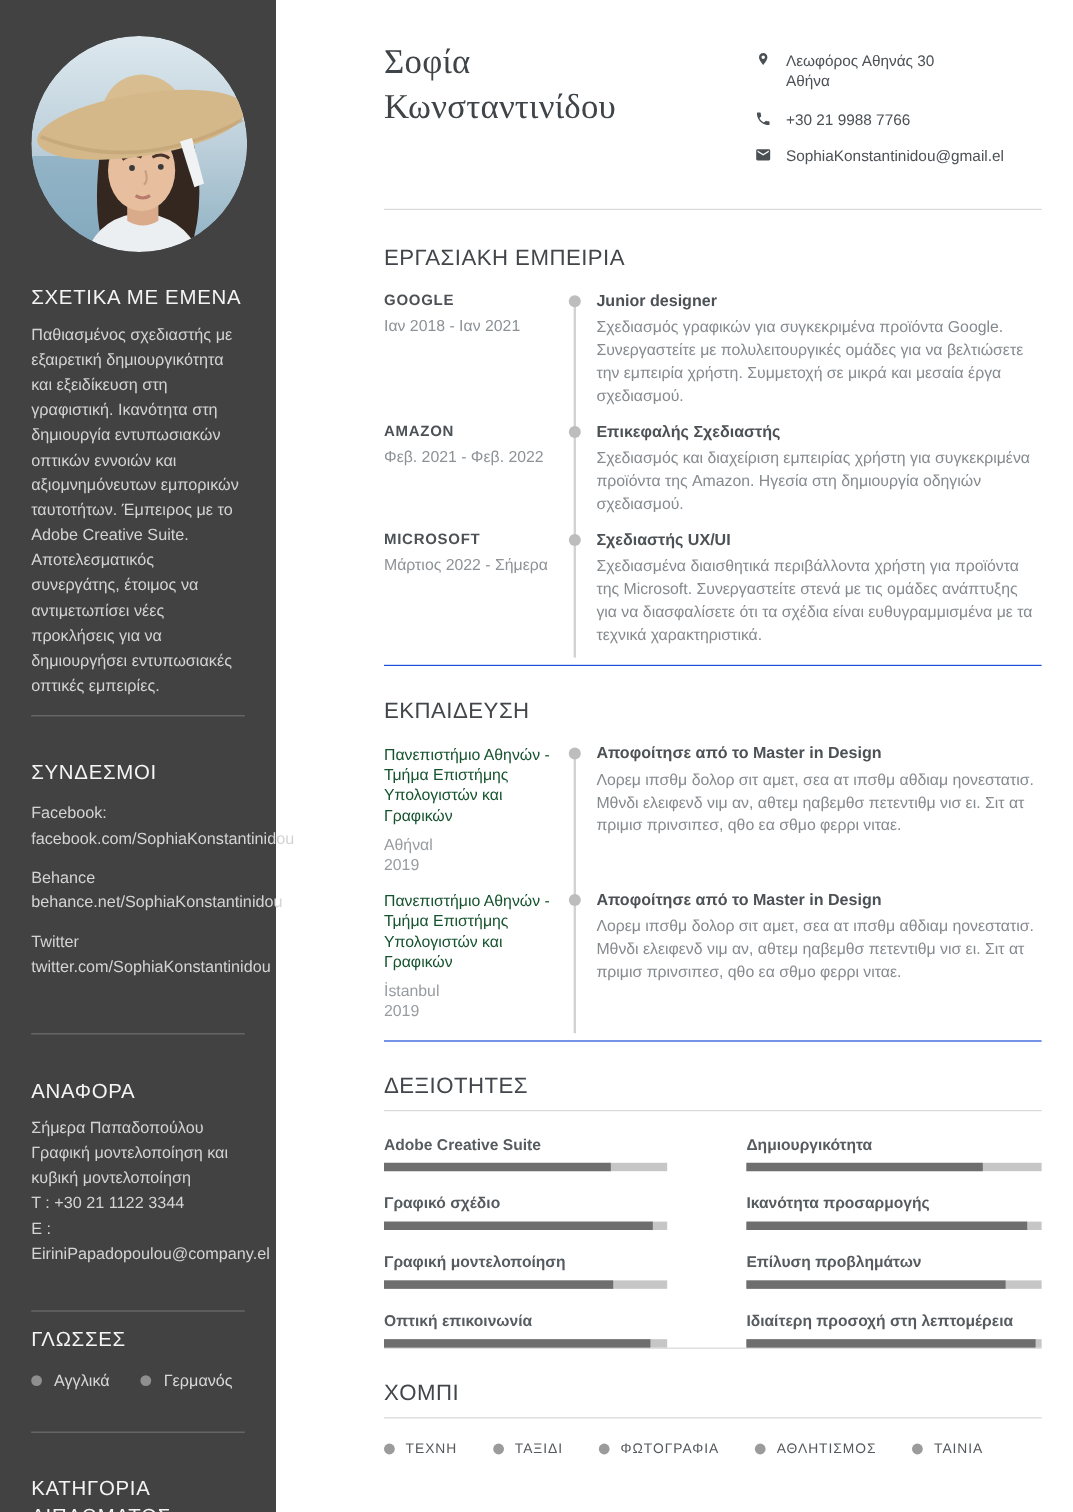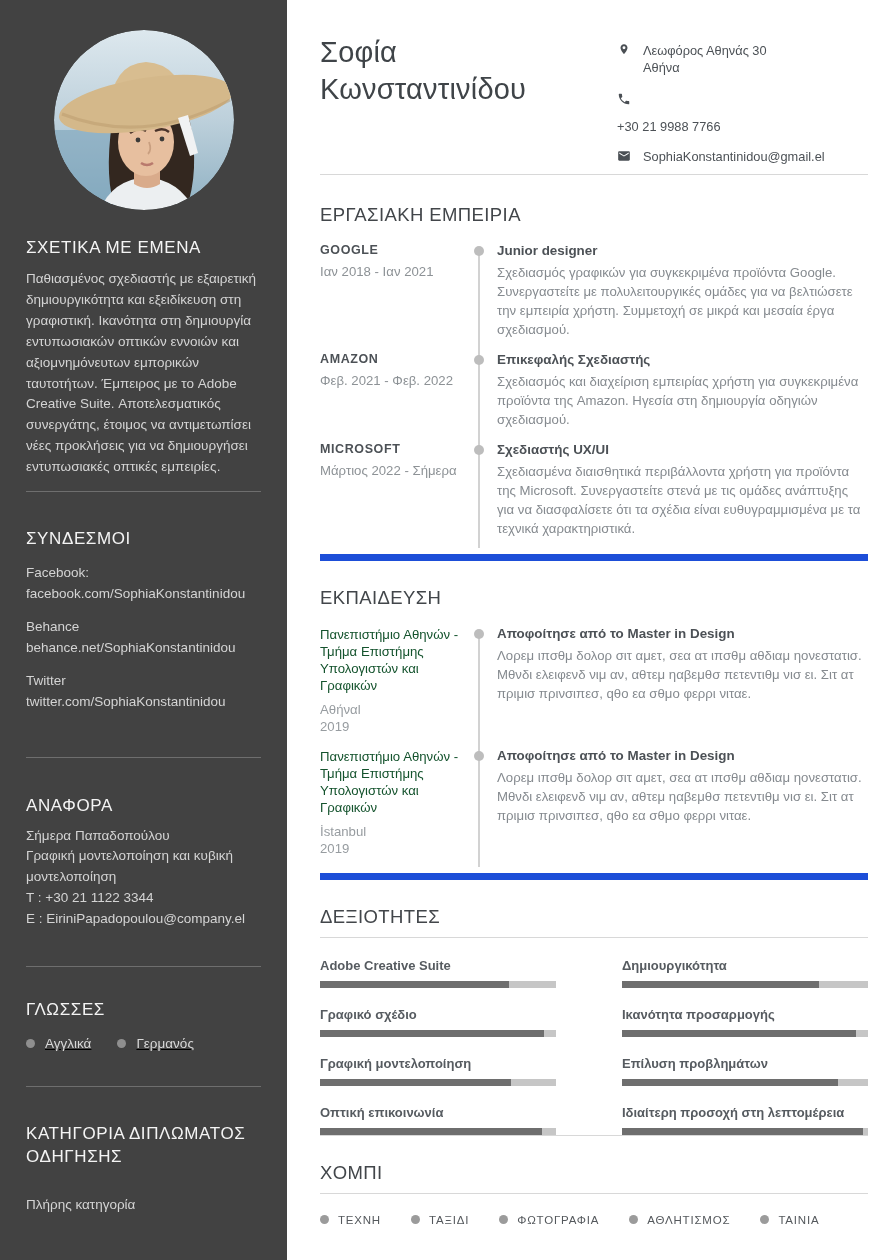--- a/index.html
+++ b/index.html
@@ -1,62 +1,62 @@
 <!DOCTYPE html>
 <html><head>
 <meta charset="utf-8">
 <style>
   * { margin:0; padding:0; box-sizing:border-box; }
   html,body { background:#ffffff; }
   body { font-family:"Liberation Sans","DejaVu Sans",sans-serif; }
   .page { position:relative; width:894px; height:1260px; background:#ffffff; overflow:hidden; }
 
   
-  .sidebar { position:absolute; left:0; top:0; width:287px; height:1260px; background:#424242; padding:0 26px; }
+  .sidebar { position:absolute; left:0; top:0; width:230px; height:1260px; background:#424242; padding:0 26px; }
   .photo-wrap { width:180px; height:180px; margin:30px auto 0; border-radius:50%; overflow:hidden; }
   .photo-wrap svg { display:block; }
   .s-title { margin-top:27px; color:#f4f4f4; font-size:17px; font-weight:400; letter-spacing:.6px; line-height:1.35; }
   .s-text { margin-top:9px; color:#d4d4d4; font-size:13.5px; line-height:1.55; }
   .s-divider { margin-top:14px; border:none; border-top:1px solid #6e6e6e; height:0; }
   .div-links { margin-top:13px; }
   .div-ref { margin-top:44px; }
   .div-lang { margin-top:36px; }
   .div-drive { margin-top:35px; }
   .link-item { margin-top:12px; color:#d4d4d4; font-size:13.5px; line-height:1.55; }
   .link-item:first-of-type { margin-top:12px; }
   .ref-block { margin-top:8px; color:#d4d4d4; font-size:13.5px; line-height:1.55; }
-  .lang-row { display:flex; gap:26px; margin-top:14px; align-items:center;text-decoration:underline; }
+  .lang-row { display:flex; gap:26px; margin-top:14px; align-items:center; }
   .lang-item { display:flex; align-items:center; gap:10px; color:#d8d8d8; font-size:13.5px; }
   .dot { width:9px; height:9px; border-radius:50%; background:#8f8f8f; flex:0 0 auto; }
   .drive-val { margin-top:28px; color:#d4d4d4; font-size:13.5px; }
   .mt-links { margin-top:36px; }
   .mt-ref { margin-top:37px; }
-  .mt-lang { margin-top:32px; }
+  .mt-lang { margin-top:13px; }
   .mt-drive { margin-top:36px; }
 
   
   .main { position:absolute; left:320px; top:0; width:548px; }
   .header { position:relative; height:175px; border-bottom:1px solid #d8d8d8; }
-  .name { padding-top:34px; font-size:29px; font-weight:300; color:#3f4448; line-height:1.26; letter-spacing:.2px; }
+  .name { padding-top:34px; font-size:29px; font-weight:300; color:#3f4448; line-height:1.26; letter-spacing:.2px;font-family:Liberation Serif, serif; }
   .job-title { margin-top:9px; font-size:11px; font-weight:700; letter-spacing:1.1px; color:#4c5156; }
-  .contact { position:absolute; top:42px; right:16px; width:235px; }
+  .contact { position:absolute; top:42px; right:4px; width:235px; }
   .c-row { display:flex; align-items:flex-start; gap:12px; margin-bottom:13px; }
   .c-row svg { flex:0 0 auto; margin-top:1px; }
   .c-text { font-size:12.8px; color:#4c5156; line-height:1.35; }
-  .c-row.phone { margin-top:14px;flex-direction:column; }
+  .c-row.phone { margin-top:14px; }
   .c-row.mail  { margin-top:13px; }
 
   .sec-title { font-size:18.5px; font-weight:400; color:#42464a; letter-spacing:.4px; }
   .mt-exp { margin-top:29px; }
   .mt-edu { margin-top:26px; }
   .mt-skl { margin-top:26px; }
   .mt-hob { margin-top:26px; }
   .title-rule { margin-top:9px; border:none; border-top:1px solid #d8d8d8; height:0; }
 
-  .timeline { position:relative; margin-top:17px; padding-bottom:16px; border-bottom:7px solid #1d4ed8; }
+  .timeline { position:relative; margin-top:17px; padding-bottom:16px; border-bottom:1px solid #1d4ed8; }
   .timeline::before { content:""; position:absolute; left:158px; top:8px; bottom:6px; width:2px; background:#d2d2d2; }
   .entry { position:relative; display:flex; margin-bottom:13px; }
   .entry:last-child { margin-bottom:0; }
   .entry::after { content:""; position:absolute; left:154px; top:3px; width:10px; height:10px; border-radius:50%; background:#bdbdbd; }
   .e-left { width:150px; flex:0 0 auto; }
   .e-right { flex:1; margin-left:27px; }
   .company { font-size:12.5px; font-weight:700; letter-spacing:.6px; color:#4c5156; }
   .dates { margin-top:7px; font-size:13.2px; color:#8d9296; }
   .role { font-size:13.4px; font-weight:700; color:#4c5156; }
   .desc { margin-top:5px; font-size:13.2px; color:#858a8f; line-height:1.44; }

